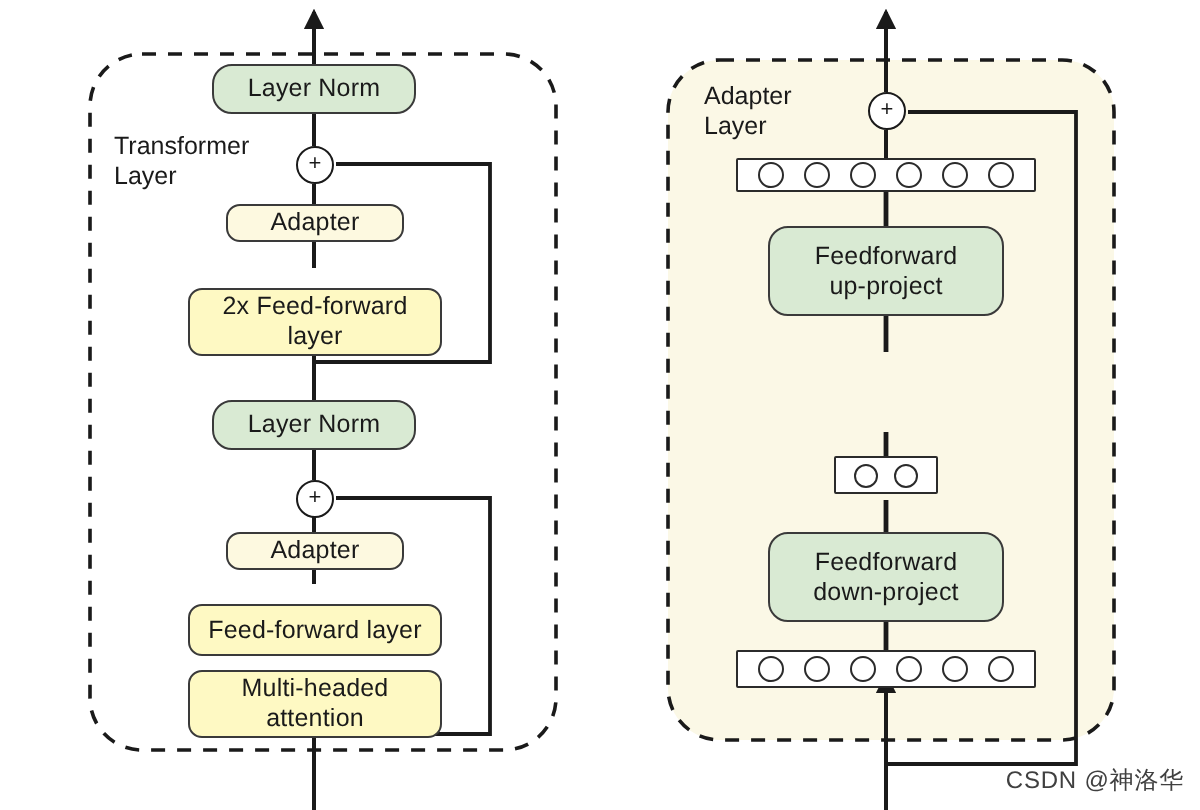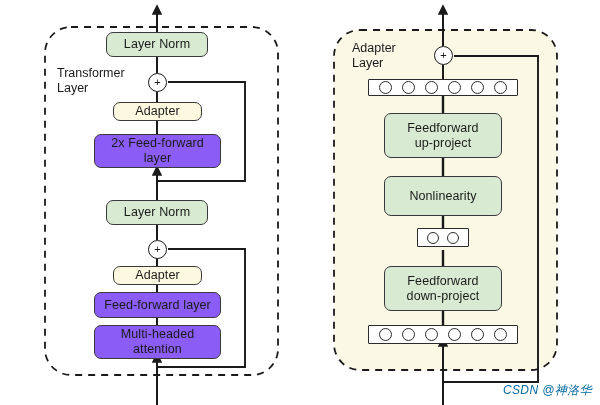--- a/index.html
+++ b/index.html
@@ -29,23 +29,23 @@
     border-radius: 7px;
     display: flex;
     align-items: center;
     justify-content: center;
     text-align: center;
     color: #1a1a1a;
     font-size: 12.5px;
     line-height: 1.18;
     letter-spacing: 0.1px;
   }
-  .green  { background: #d9ead3; }
+  .green  { background: #d9ead3; border-radius: 10px; }
   .cream  { background: #fdf9e0; }
-  .grey   { background: #8b5cf6; }
+  .grey   { background: #fef9c3; margin-top: 10px; }
   .panel-label {
     position: absolute;
     color: #1a1a1a;
     font-size: 12.5px;
     line-height: 1.22;
     white-space: pre-line;
   }
   .dots-row {
     position: absolute;
     box-sizing: border-box;
@@ -77,24 +77,23 @@
     align-items: center;
     justify-content: center;
     font-size: 11px;
     color: #1a1a1a;
     line-height: 1;
   }
   .watermark {
     position: absolute;
     right: 8px;
     bottom: 6px;
-    color: #0369a1;
+    color: #404040;
     font-size: 12px;
     letter-spacing: 0.4px;
-    font-style: italic;
   }
 </style>
 </head>
 <body>
 
 <div id="canvas">
 
   <svg class="layer" viewBox="0 0 600 405">
     <defs>
       <marker id="arrow" viewBox="0 0 10 10" refX="8.4" refY="5" markerWidth="5.2" markerHeight="5.2" orient="auto-start-reverse">
@@ -177,21 +176,20 @@
     <span class="dot"></span>
     <span class="dot"></span>
     <span class="dot"></span>
     <span class="dot"></span>
     <span class="dot"></span>
     <span class="dot"></span>
   </div>
 
   <div class="node-box green" style="left:384px; top:113px; width:118px; height:45px;">Feedforward<br>up-project</div>
 
-  <div class="node-box green" style="left:384px; top:176px; width:118px; height:40px;">Nonlinearity</div>
 
   <div class="dots-row" style="left:417px; top:228px; width:52px; height:19px;">
     <span class="dot sm"></span>
     <span class="dot sm"></span>
   </div>
 
   <div class="node-box green" style="left:384px; top:266px; width:118px; height:45px;">Feedforward<br>down-project</div>
 
   <div class="dots-row" style="left:368px; top:325px; width:150px; height:19px;">
     <span class="dot"></span>

